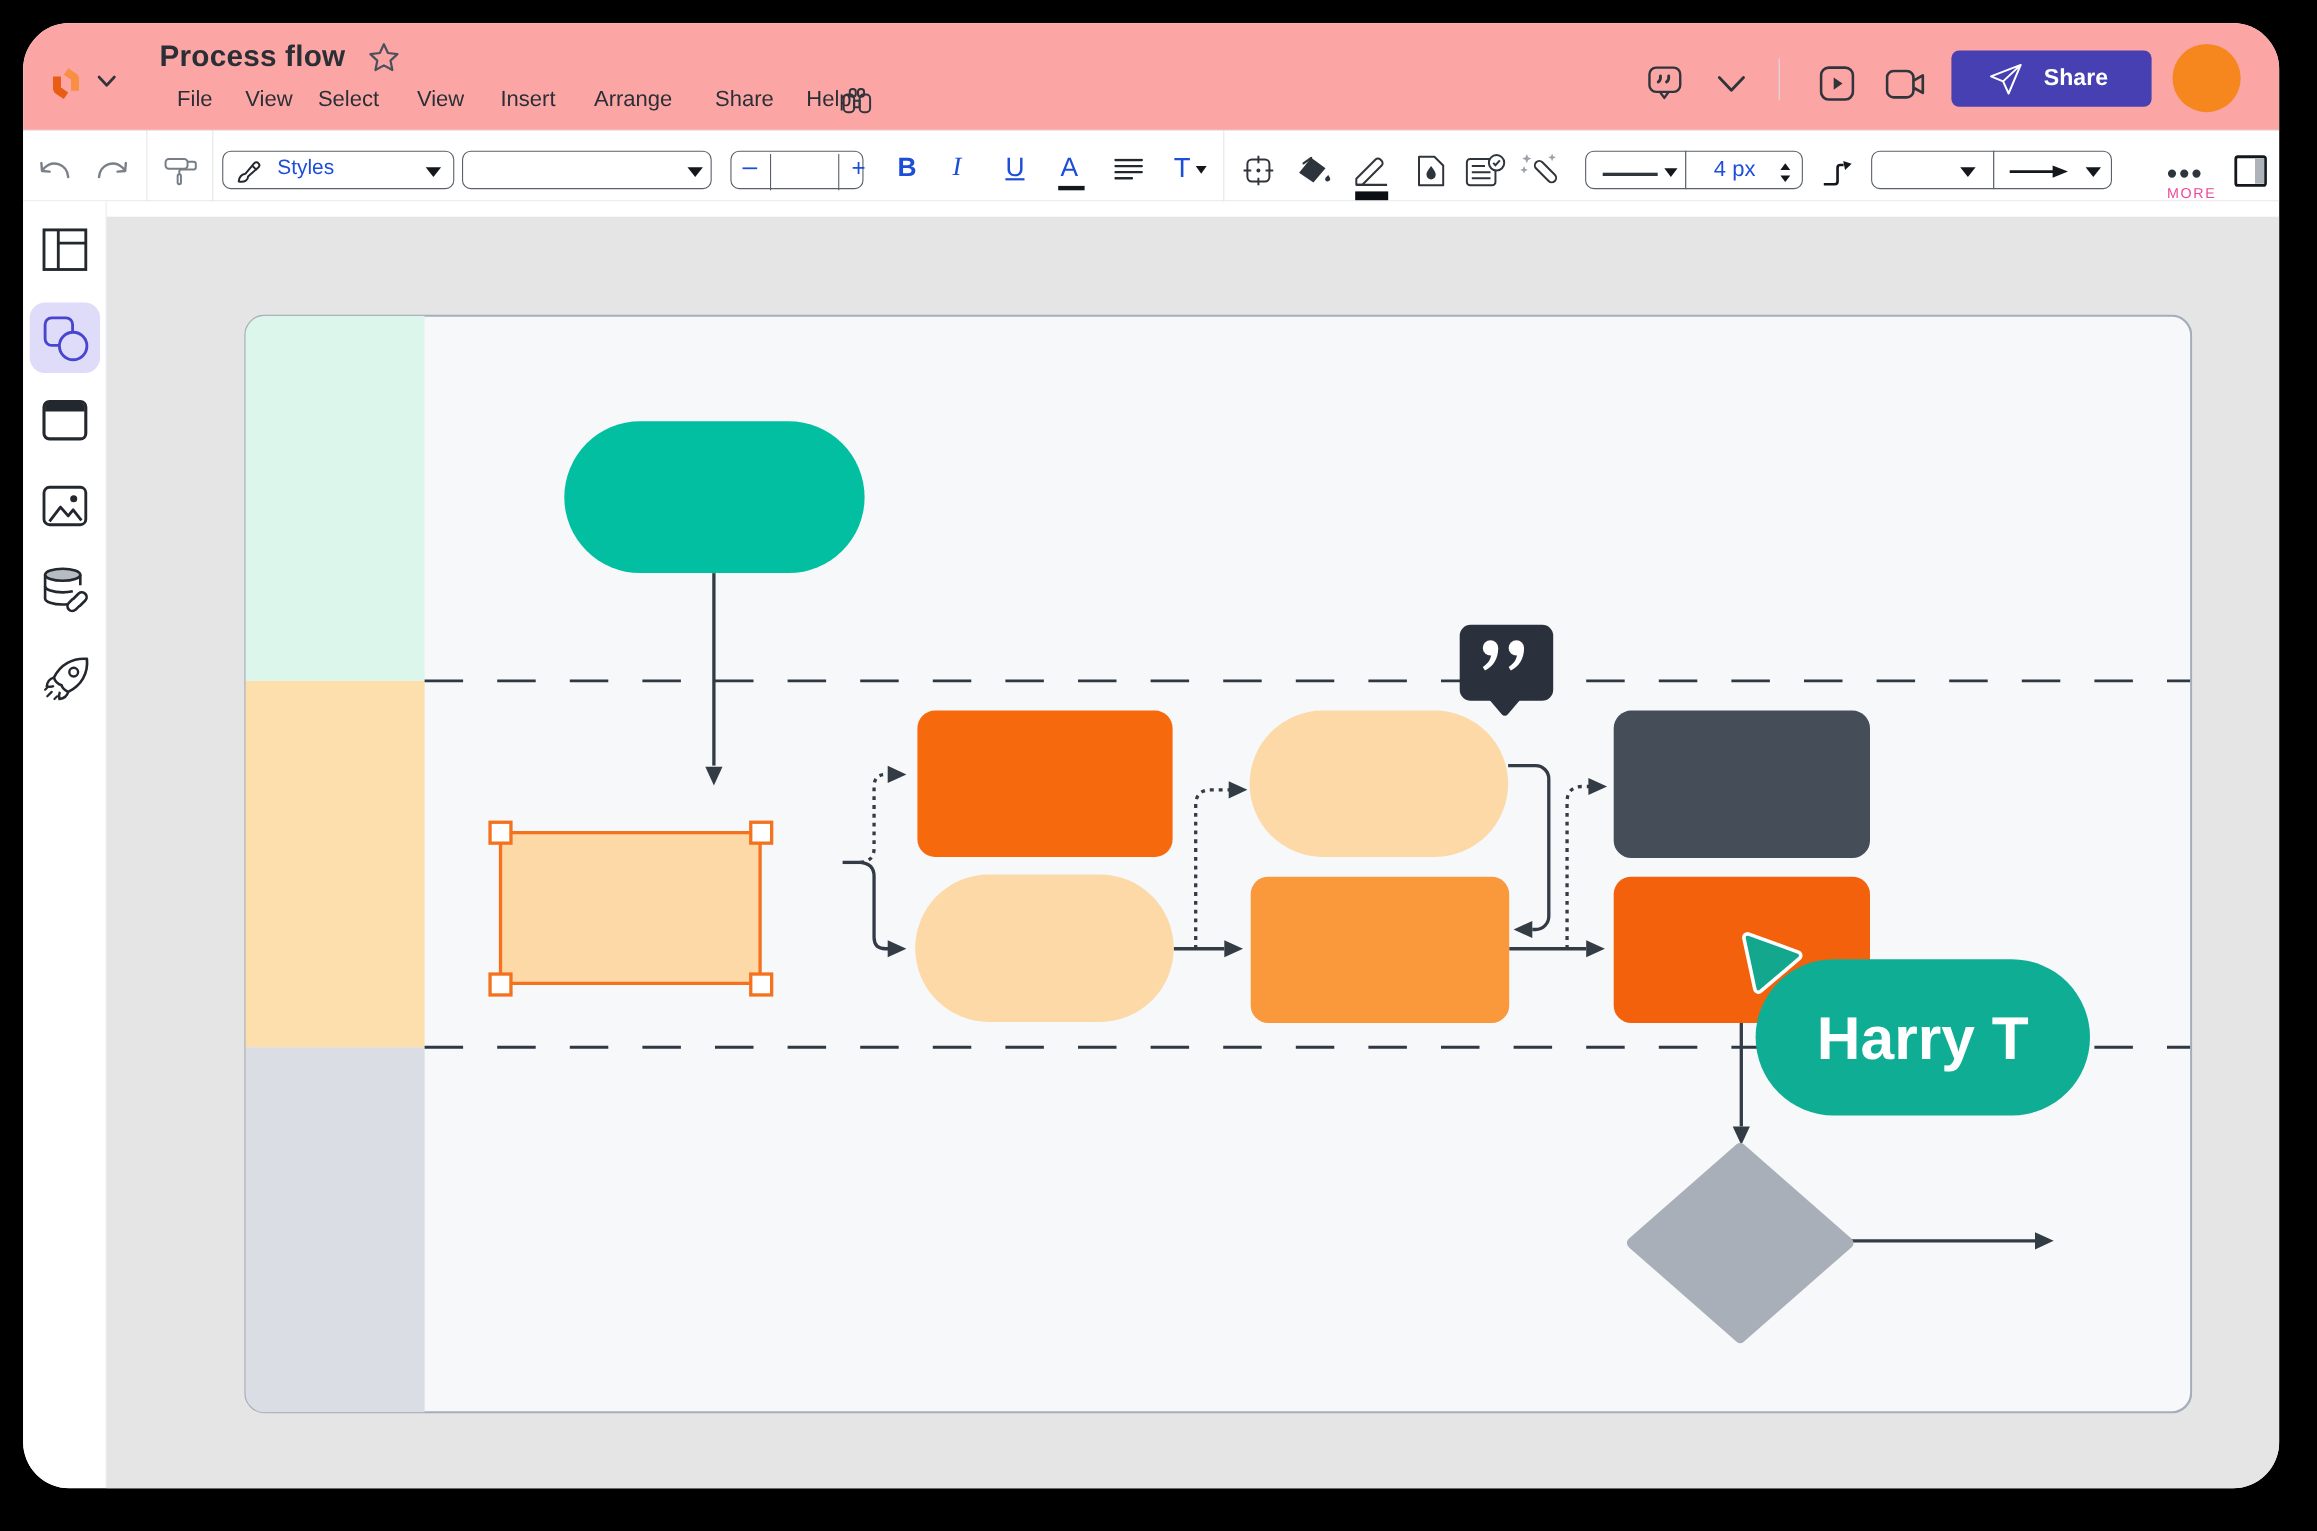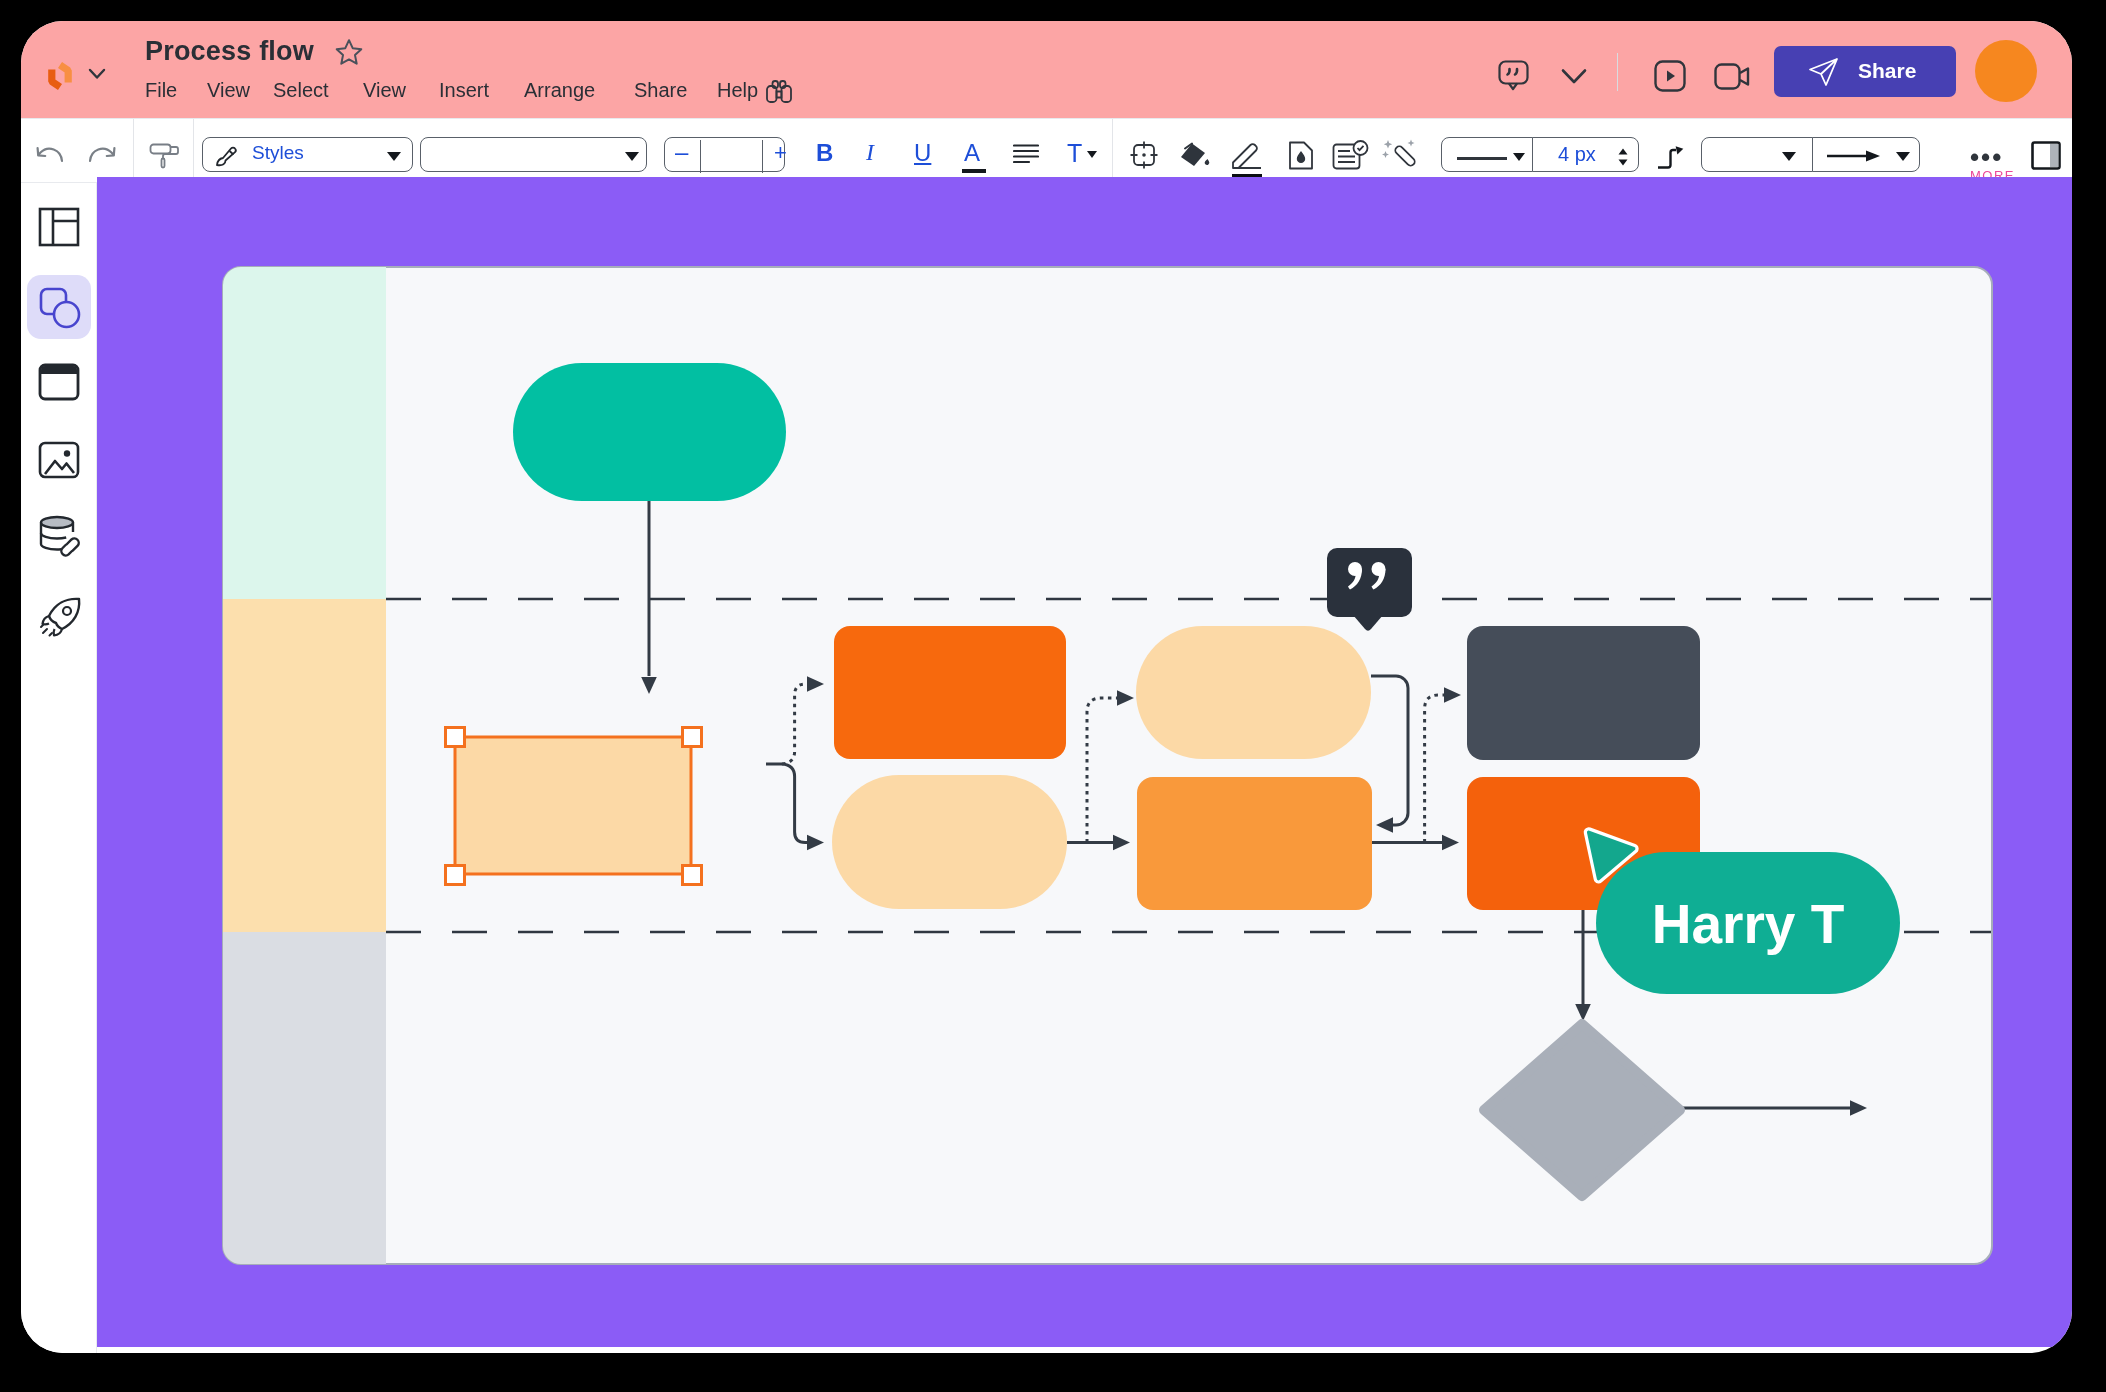--- a/index.html
+++ b/index.html
@@ -2,34 +2,34 @@
 <html><head>
 <meta charset="utf-8">
 <style>
   * { margin:0; padding:0; box-sizing:border-box; }
   html,body { width:2106px; height:1392px; background:#000; font-family:"Liberation Sans", sans-serif; }
   .win { position:absolute; left:21px; top:21px; width:2051px; height:1332px; background:#fff; border-radius:42px; overflow:hidden; }
   .abs { position:absolute; }
   
   .topbar { position:absolute; left:0; top:0; width:100%; height:98px; background:#fca5a5; border-bottom:1px solid #E8EAEE; }
   .title { position:absolute; left:124px; top:15px; font-size:27px; font-weight:700; color:#2A2F36; letter-spacing:0.2px; }
-  .menu { position:absolute; top:58px; font-size:20px; color:#2A2F36; }
+  .menu { position:absolute; top:58px; font-size:20px; color:#2A2F36;margin-left:16px; }
   
   .toolbar { position:absolute; left:0; top:98px; width:100%; height:64px; background:#fff; border-bottom:1px solid #E8EAEE; }
   .vsep { position:absolute; top:0; width:1px; height:64px; background:#E3E5E9; }
   .ibox { position:absolute; top:116px; height:35px; border:1.5px solid #596069; border-radius:8px; background:#fff; }
   .caret { position:absolute; width:0; height:0; border-left:7px solid transparent; border-right:7px solid transparent; border-top:9px solid #14181D; }
   .tbtxt { position:absolute; color:#1d4ed8; }
   
   .sidebar { position:absolute; left:0; top:162px; width:76px; height:1170px; background:#fff; border-right:1px solid #E8EAEE; }
   .sideicon { position:absolute; left:17px; }
   .sidesel { position:absolute; left:6px; top:92px; width:64px; height:64px; background:#DEDCF9; border-radius:14px; }
   
   #tools { position:absolute; left:0; top:0; width:100%; height:162px; }
-  .canvas { position:absolute; left:76px; top:156px; width:1975px; height:1170px; background:#8b5cf6; }
+  .canvas { position:absolute; left:76px; top:176px; width:1975px; height:1170px; background:#e5e5e5; }
 </style>
 </head>
 <body>
 <div class="win">
   <div class="topbar">
 
     <svg class="abs" style="left:23px; top:40px;" width="32" height="30" viewBox="0 0 32 30">
       <path d="M7.8 8.5 V20.5 L16 26" fill="none" stroke="#E85D11" stroke-width="7.2" stroke-linejoin="bevel"></path>
       <path d="M24.2 21.5 V9.5 L16 4" fill="none" stroke="#F88F43" stroke-width="7.2" stroke-linejoin="bevel"></path>
     </svg>

